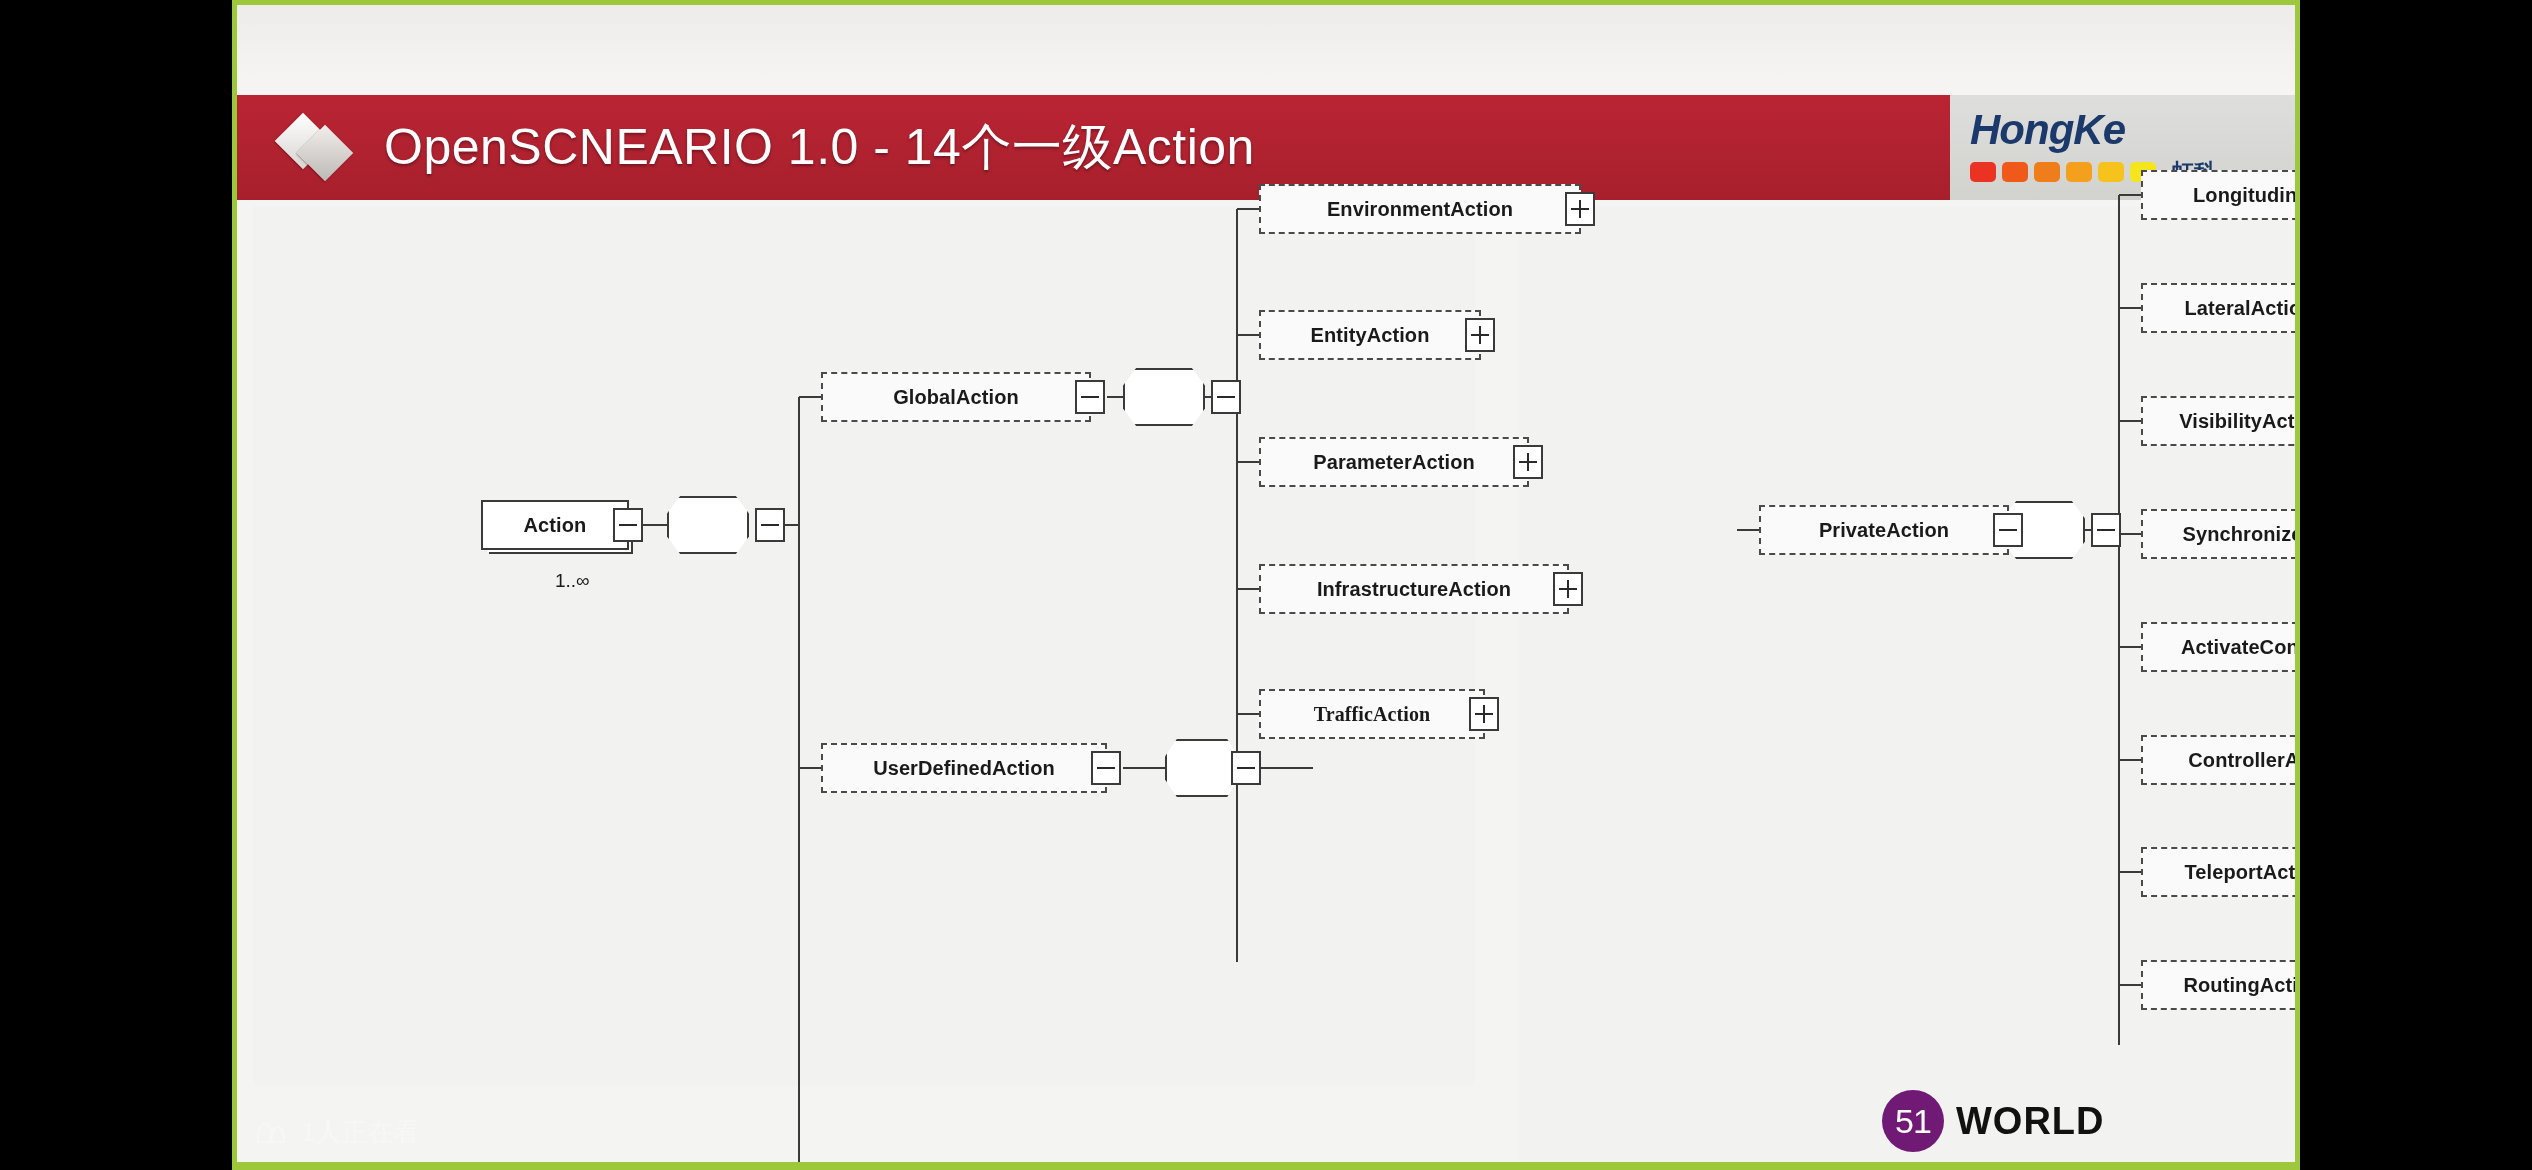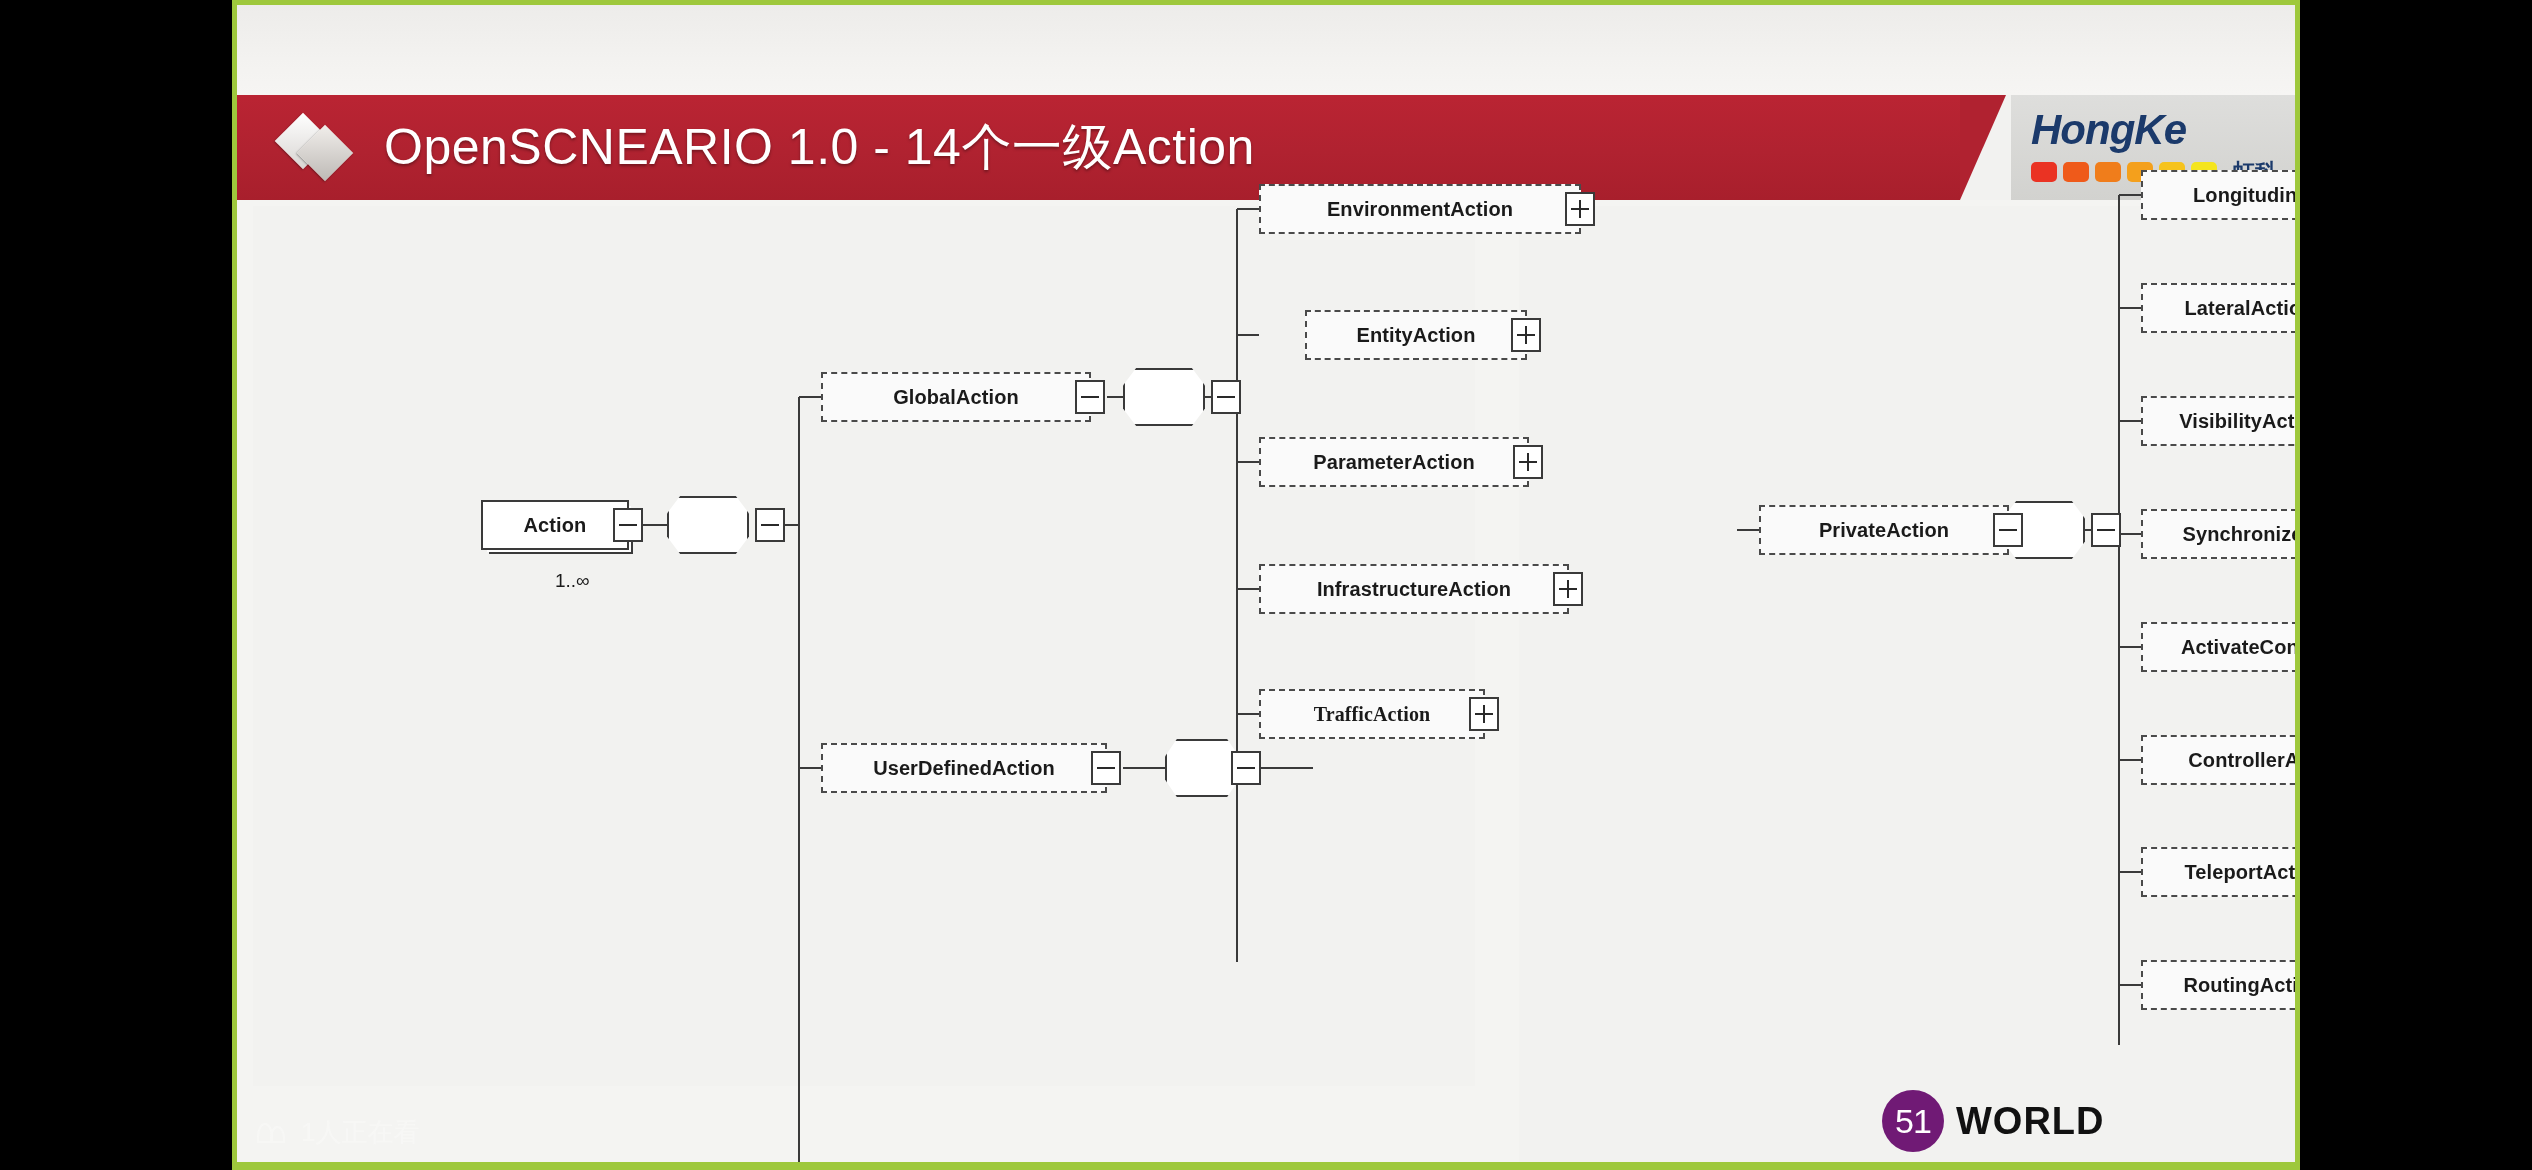--- a/index.html
+++ b/index.html
@@ -45,21 +45,21 @@
   .banner-diamond .d2{ left:22px; top:16px;
     background:linear-gradient(135deg,#f1eeeb,#bdb9b5); }
   #banner-title{
     margin-left:39px; color:#ffffff; font-size:50px; font-weight:400;
     letter-spacing:.5px; white-space:nowrap;
     text-shadow:0 2px 3px rgba(0,0,0,.35);
   }
 
   
   #hongke{
-    position:absolute; right:0px; top:90px; width:284px; height:105px;
+    position:absolute; right:0px; top:90px; width:345px; height:105px;
     background:linear-gradient(180deg,#dededc 0%,#d2d2cf 100%);
     display:flex; flex-direction:column; justify-content:center;
     padding-left:20px;
   }
   #hongke-word{ font-size:42px; font-weight:bold; font-style:italic;
                 color:#1b3a6b; letter-spacing:-1px; line-height:1; }
   #hongke-row{ display:flex; align-items:center; gap:6px; margin-top:6px; }
   .sq{ width:26px; height:20px; border-radius:5px; }
   #hongke-cn{ font-size:22px; font-weight:bold; color:#1b3a6b; margin-left:10px; }
 
@@ -250,21 +250,21 @@
       </div>
 
       <div class="node" style="left:1022px; top:-16px; width:322px;">
         <span class="node-label">EnvironmentAction</span>
         <span class="toggle">
           <i class="bar-h"></i>
             <i class="bar-v"></i>
         </span>
       </div>
 
-      <div class="node" style="left:1068px; top:110px; width:222px;">
+      <div class="node" style="left:1022px; top:110px; width:222px;">
         <span class="node-label">EntityAction</span>
         <span class="toggle">
           <i class="bar-h"></i>
             <i class="bar-v"></i>
         </span>
       </div>
 
       <div class="node" style="left:1022px; top:237px; width:270px;">
         <span class="node-label">ParameterAction</span>
         <span class="toggle">

